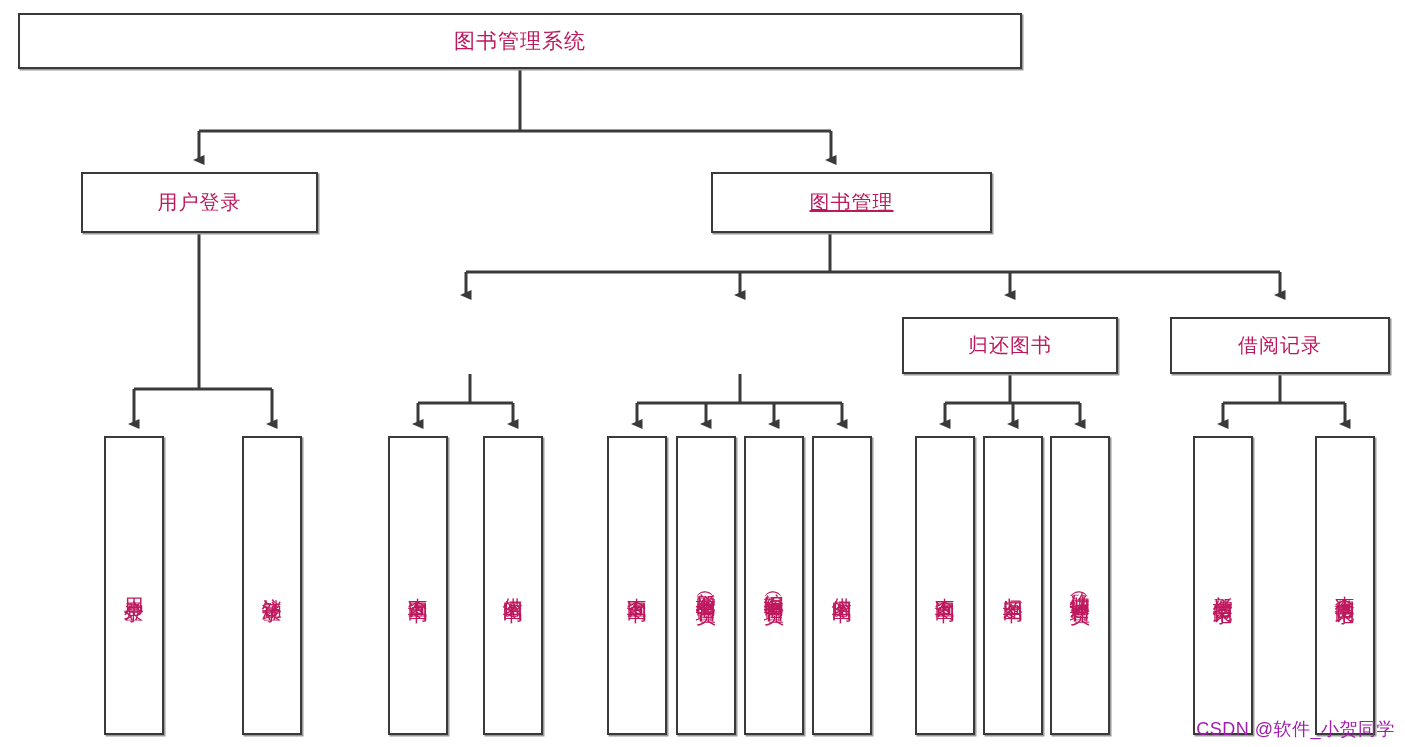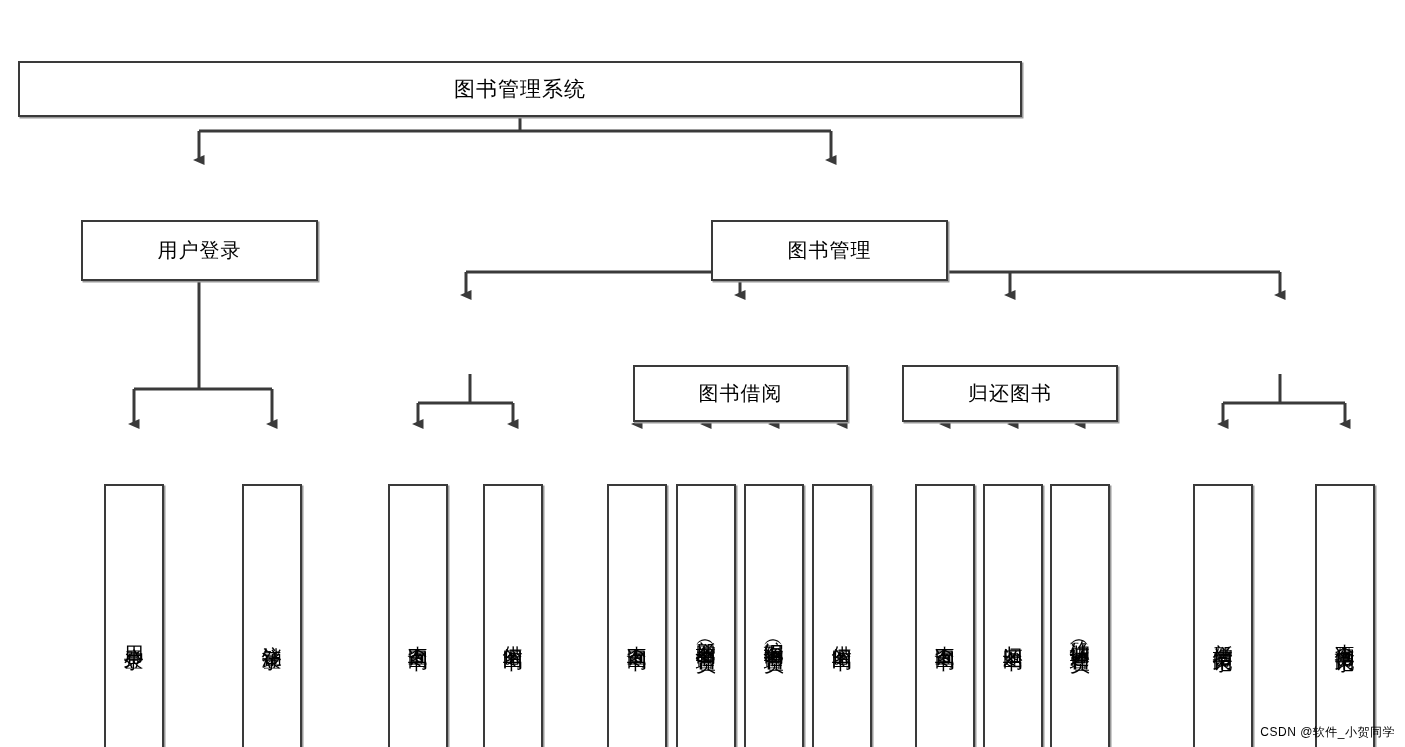--- a/index.html
+++ b/index.html
@@ -27,23 +27,22 @@
   }
   .node {
     position: absolute;
     box-sizing: border-box;
     background: #ffffff;
     border: 2px solid #3a3a3a;
     box-shadow: 1.5px 1.5px 0 #9a9a9a;
     display: flex;
     align-items: center;
     justify-content: center;
-    color: #000000;
+    color: #be185d;
     text-align: center;
-    margin-top: 48px;
   }
   .node.horiz {
     font-size: 20px;
     letter-spacing: 1px;
   }
   .node.vert {
     writing-mode: vertical-rl;
     text-orientation: upright;
     font-size: 20px;
     line-height: 1.12;
@@ -56,22 +55,22 @@
     display: block;
     max-height: 100%;
   }
   #title-node {
     font-size: 21px;
   }
   #watermark {
     position: absolute;
     right: 10px;
     bottom: 6px;
-    font-size: 12px;
-    color: #000000;
+    font-size: 18px;
+    color: #a21caf;
     white-space: nowrap;
     letter-spacing: 0.5px;
   }
 </style>
 </head>
 <body>
 
 <div id="canvas">
 
   <svg id="wires" viewBox="0 0 1405 747">
@@ -121,27 +120,27 @@
       <path d="M1223,403 L1345,403"></path>
       <path d="M1223,403 L1223,424" marker-end="url(#arrow)"></path>
       <path d="M1345,403 L1345,424" marker-end="url(#arrow)"></path>
     </g>
   </svg>
 
   <div class="node horiz" id="title-node" style="left:18px; top:13px; width:1004px; height:56px;">图书管理系统</div>
 
   <div class="node horiz" style="left:81px; top:172px; width:237px; height:61px;">用户登录</div>
 
-  <div class="node horiz" style="left:711px; top:172px; width:237px; height:61px;">图书管理</div>
+  <div class="node horiz" style="left:711px; top:172px; width:281px; height:61px;text-decoration:underline;">图书管理</div>
 
 
-  <div class="node horiz" style="left:633px; top:317px; width:215px; height:57px;">图书借阅</div>
 
   <div class="node horiz" style="left:902px; top:317px; width:216px; height:57px;">归还图书</div>
 
+  <div class="node horiz" style="left:1170px; top:317px; width:220px; height:57px;">借阅记录</div>
 
   <div class="node vert" style="left:104px; top:436px; width:60px; height:299px;">
     <span class="vtext">用户登录</span>
   </div>
 
   <div class="node vert" style="left:242px; top:436px; width:60px; height:299px;">
     <span class="vtext">注销登录</span>
   </div>
 
   <div class="node vert" style="left:388px; top:436px; width:60px; height:299px;">

